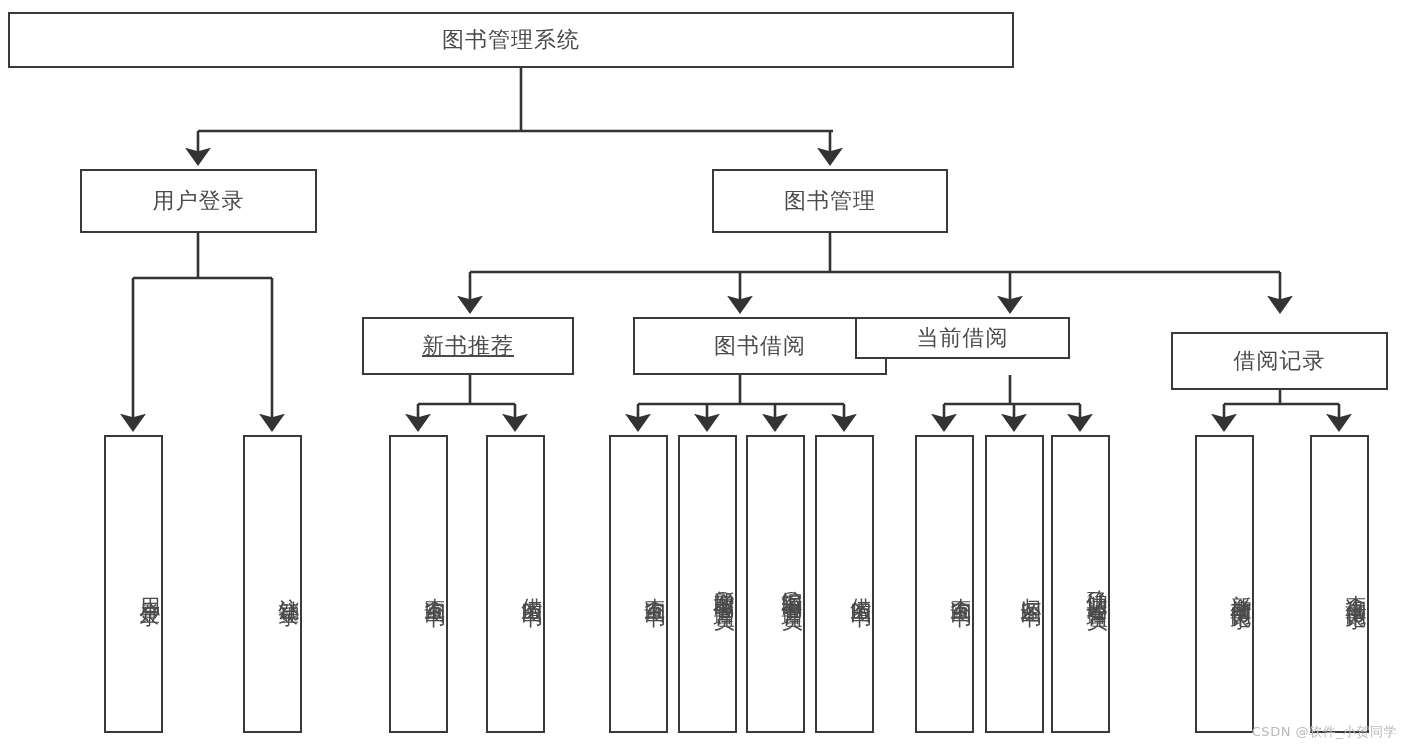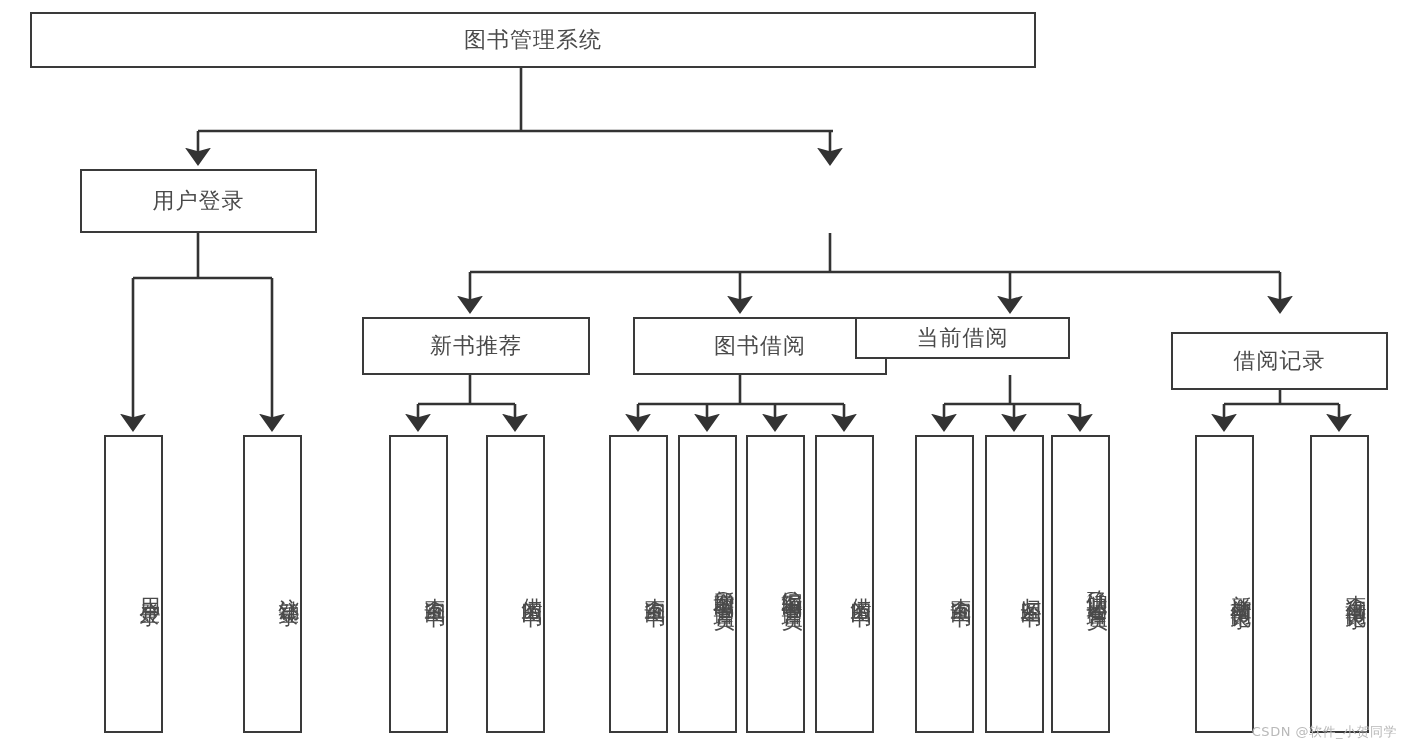--- a/index.html
+++ b/index.html
@@ -113,29 +113,32 @@
       <path d="M1014,404 L1014,422" marker-end="url(#arrow)"></path>
       <path d="M1080,404 L1080,422" marker-end="url(#arrow)"></path>
 
       <path d="M1280,375 L1280,404"></path>
       <path d="M1224,404 L1339,404"></path>
       <path d="M1224,404 L1224,422" marker-end="url(#arrow)"></path>
       <path d="M1339,404 L1339,422" marker-end="url(#arrow)"></path>
     </g>
   </svg>
 
-  <div class="node node-h" style="left:30px; top:12px; width:1006px; height:56px;">
+  <div class="node node-h" style="left:8px; top:12px; width:1006px; height:56px;">
     <span>图书管理系统</span>
   </div>
 
   <div class="node node-h" style="left:80px; top:169px; width:237px; height:64px;">
     <span>用户登录</span>
   </div>
+  <div class="node node-h" style="left:712px; top:169px; width:236px; height:64px;">
+    <span>图书管理</span>
+  </div>
 
-  <div class="node node-h" style="left:362px; top:317px; width:228px; height:58px;">
+  <div class="node node-h" style="left:362px; top:317px; width:212px; height:58px;text-decoration:underline;">
     <span>新书推荐</span>
   </div>
   <div class="node node-h" style="left:633px; top:317px; width:254px; height:58px;">
     <span>图书借阅</span>
   </div>
   <div class="node node-h" style="left:855px; top:317px; width:215px; height:42px;">
     <span>当前借阅</span>
   </div>
   <div class="node node-h" style="left:1171px; top:332px; width:217px; height:58px;">
     <span>借阅记录</span>

